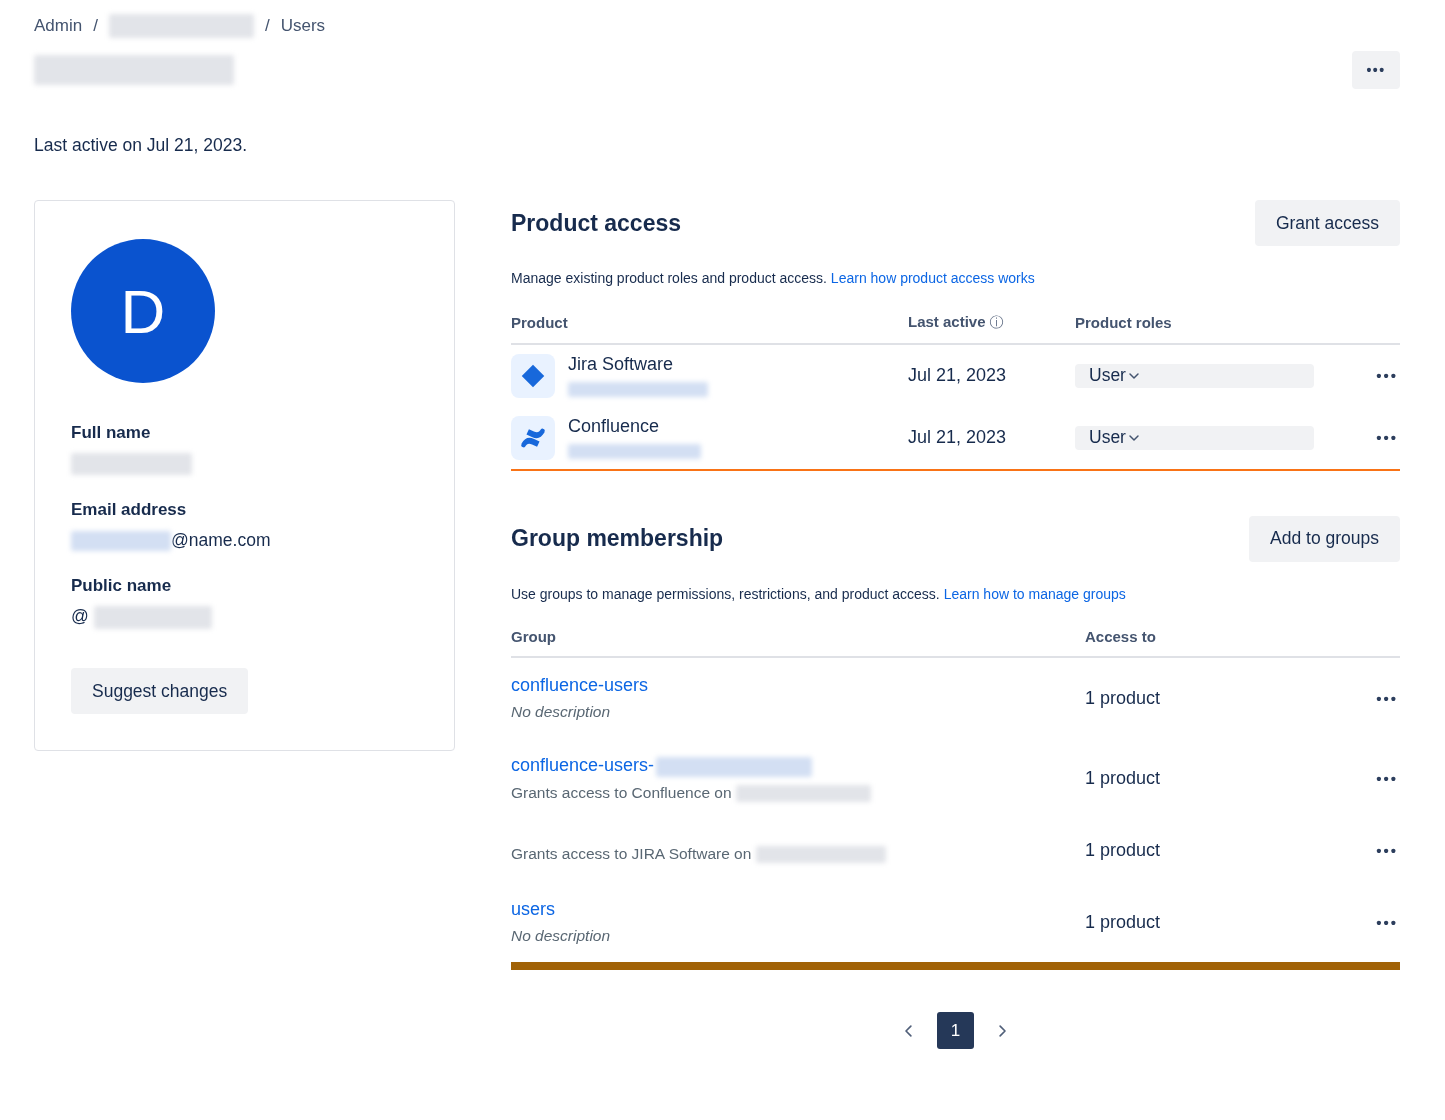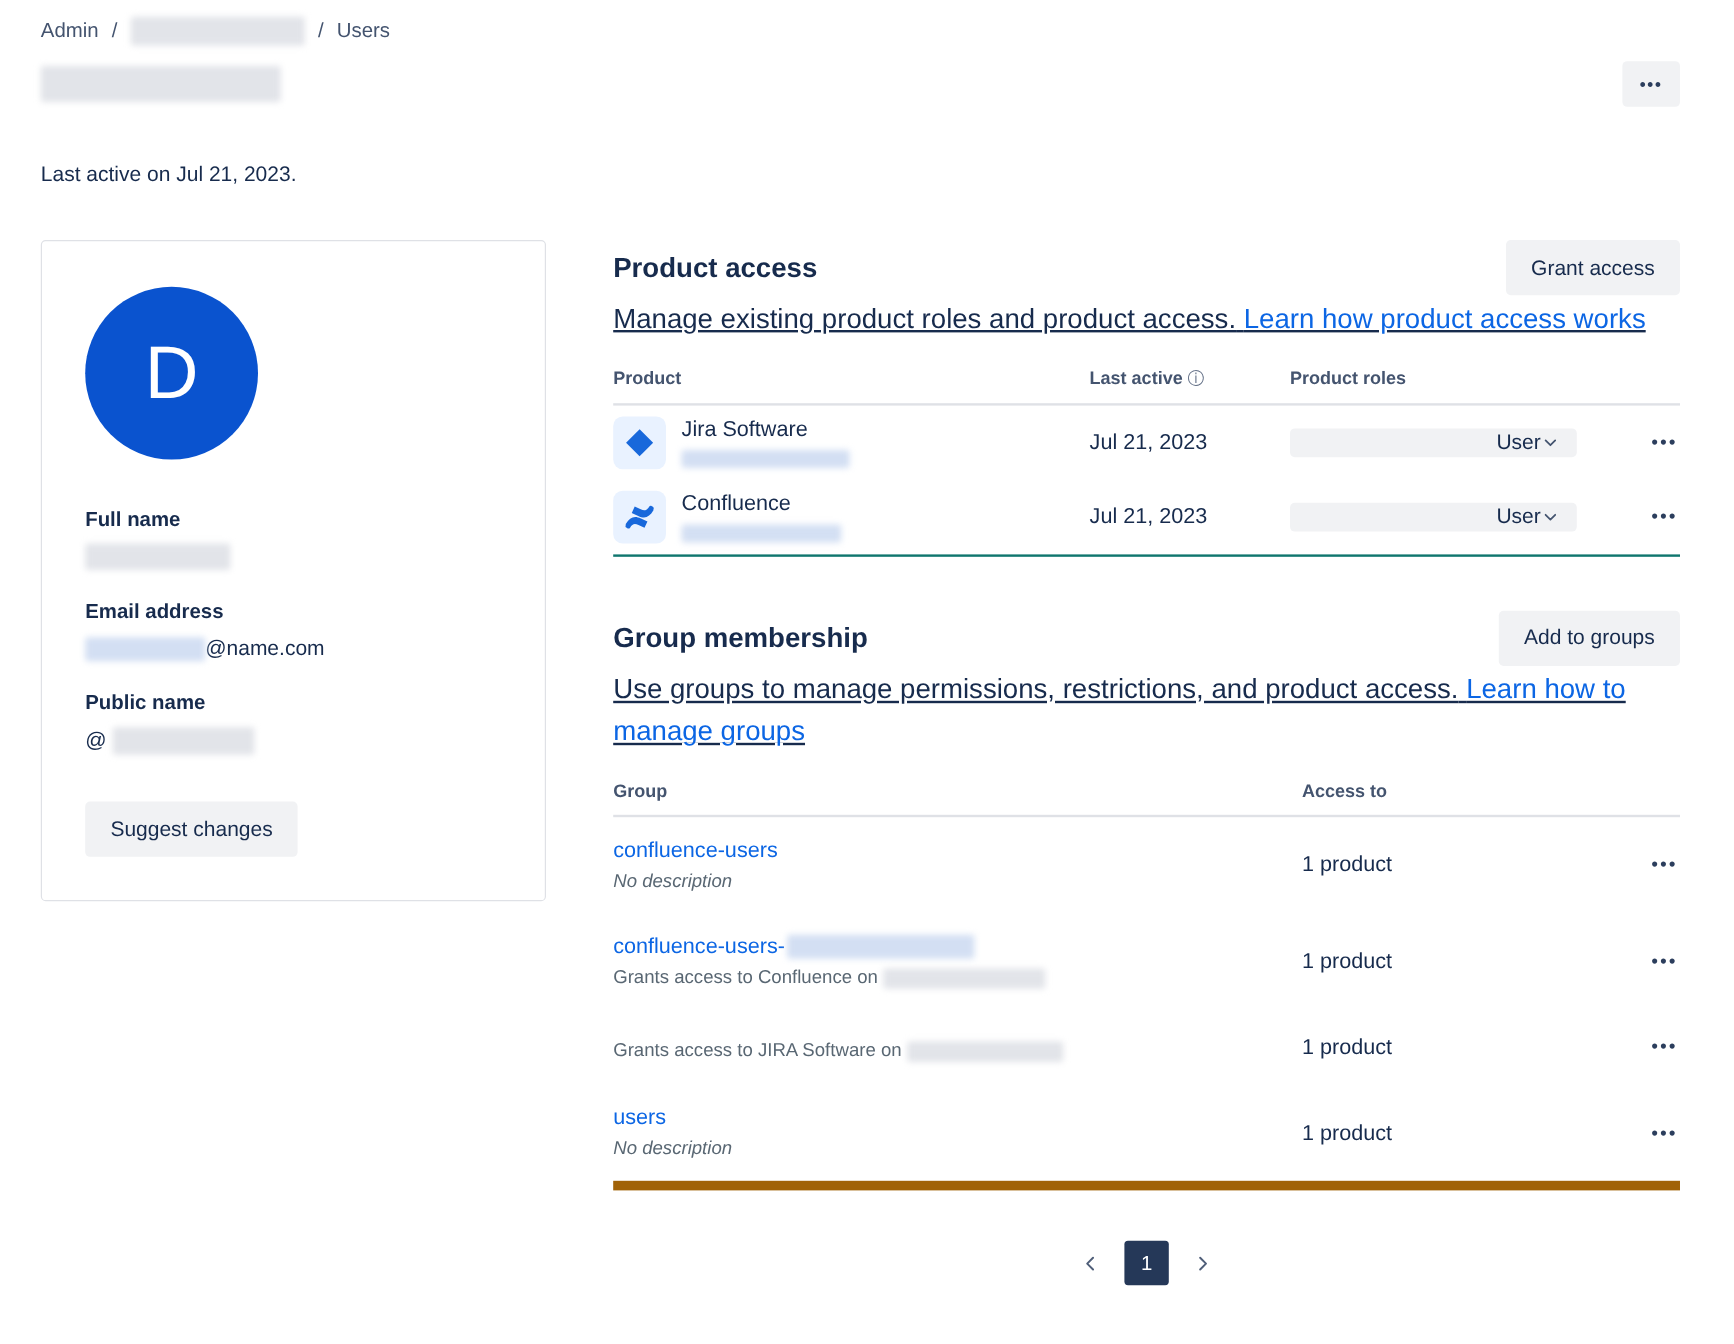--- a/index.html
+++ b/index.html
@@ -30,40 +30,40 @@
   .field-label { font-weight:700; font-size:17px; margin-bottom:10px; }
   .field-value { font-size:17.5px; }
 
   .btn { background:#F1F2F4; border:none; border-radius:4px; height:46px; padding:0 21px; font-size:17.5px;
          color:#172B4D; font-family:inherit; cursor:pointer; }
   .suggest-btn { margin-top:14px; }
 
   .content { flex:1; min-width:0; }
   .section-head { display:flex; justify-content:space-between; align-items:center; }
   .section-title { font-size:23px; font-weight:600; margin:0; }
-  .desc { font-size:23px; line-height:1.55; margin:2px 0 23px;text-decoration:underline; }
+  .desc { font-size:14px; line-height:1.55; margin:22px 0 23px; }
   .link { color:#0C66E4; text-decoration:none; cursor:pointer; }
 
   .thead { display:flex; align-items:center; padding-bottom:11px; border-bottom:2px solid #DFE1E6;
            color:#44546F; font-size:15px; font-weight:700; }
   .col-product { flex:0 0 397px; }
   .col-last { flex:0 0 167px; }
   .col-roles { flex:1; }
   .col-menu { flex:0 0 48px; display:flex; justify-content:flex-end; }
 
-  .products-table { border-bottom:2px solid #0f766e; }
+  .products-table { border-bottom:2px solid #f97316; }
   .trow { display:flex; align-items:center; padding:9px 0; }
   .prod-cell { display:flex; align-items:center; gap:13px; }
   .tile { width:44px; height:44px; border-radius:8px; background:#E9F2FF; display:flex; align-items:center;
           justify-content:center; flex:none; }
   .pstack { display:flex; flex-direction:column; gap:7px; }
   .pname { font-size:18px; }
   .cell-text { font-size:18px; }
   .dropdown { width:239px; height:24px; background:#F1F2F4; border:none; border-radius:4px; display:flex;
-              align-items:center; justify-content:flex-end; padding:0 14px; font-size:17.5px;
+              align-items:center; justify-content:flex-start; padding:0 14px; font-size:17.5px;
               color:#172B4D; font-family:inherit; cursor:pointer; }
   .meatball { background:none; border:none; color:#2C3E5D; font-size:15px; letter-spacing:2px; font-weight:700;
               cursor:pointer; padding:6px 2px; font-family:inherit; }
   .info-icon { color:#626F86; font-size:14px; margin-left:4px; font-weight:400; }
 
   .groups-section { margin-top:45px; }
   .col-group { flex:0 0 574px; }
   .col-access { flex:1; }
   .groups-table { border-bottom:8px solid #a16207; }
   .grow { display:flex; align-items:center; padding:17px 0; }

